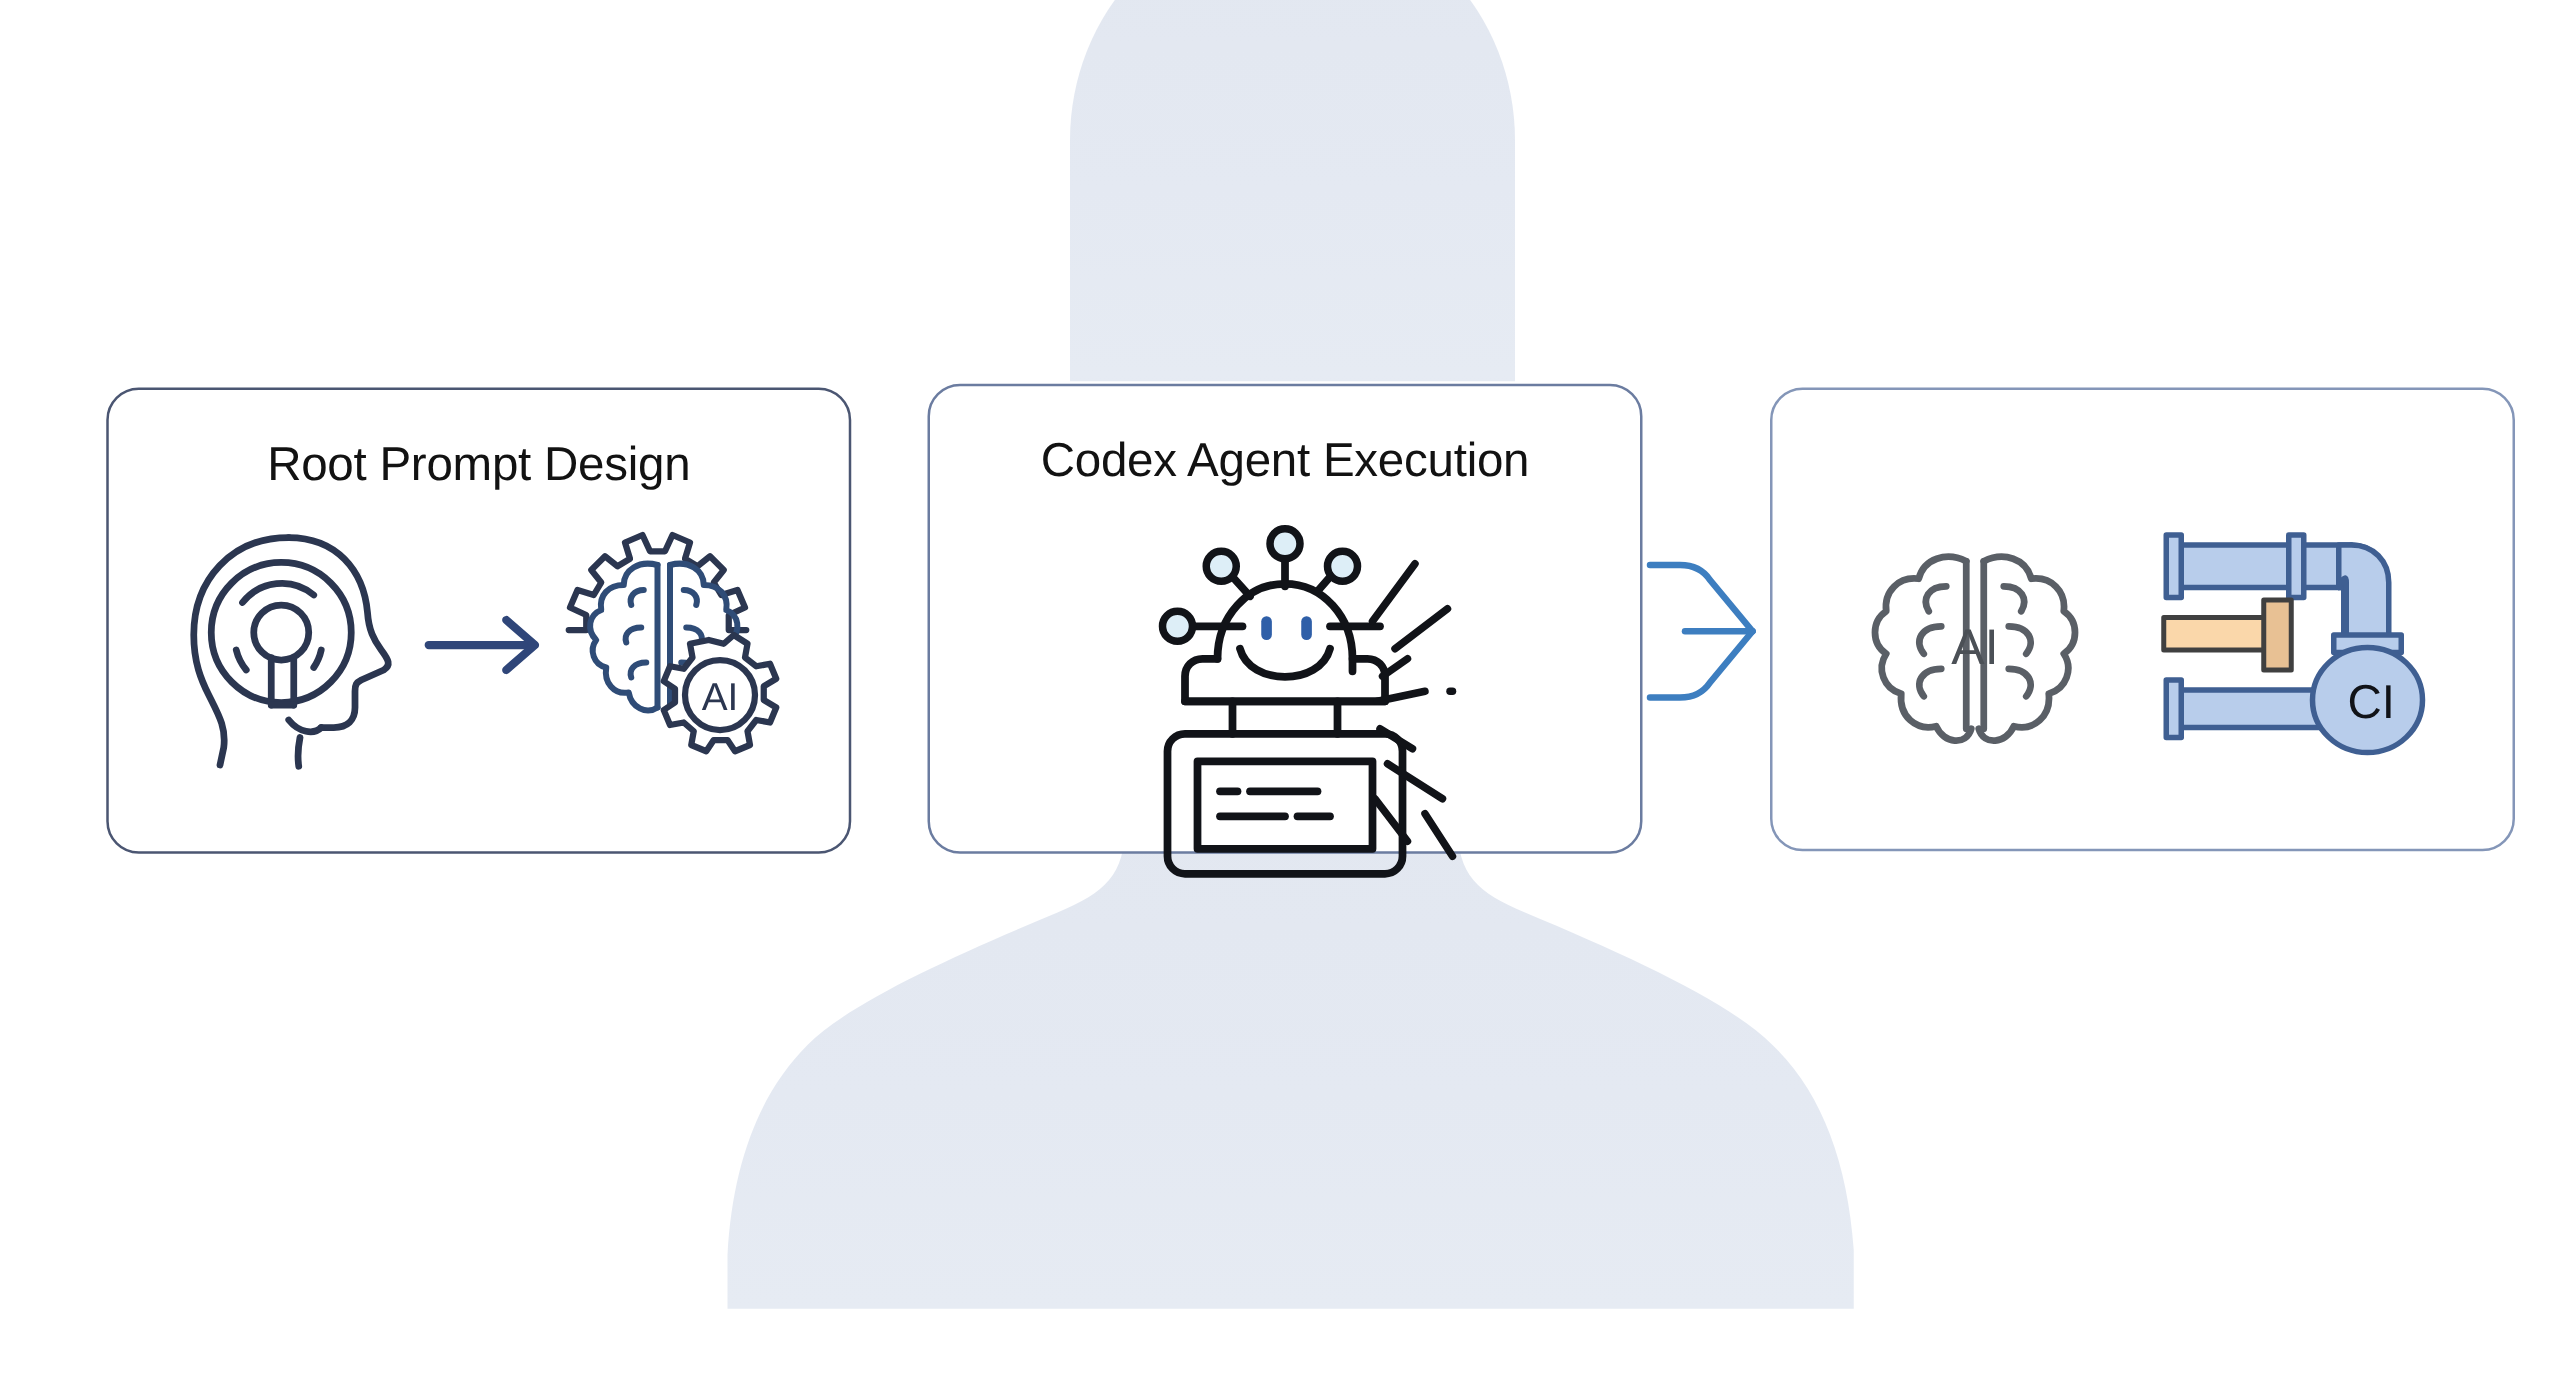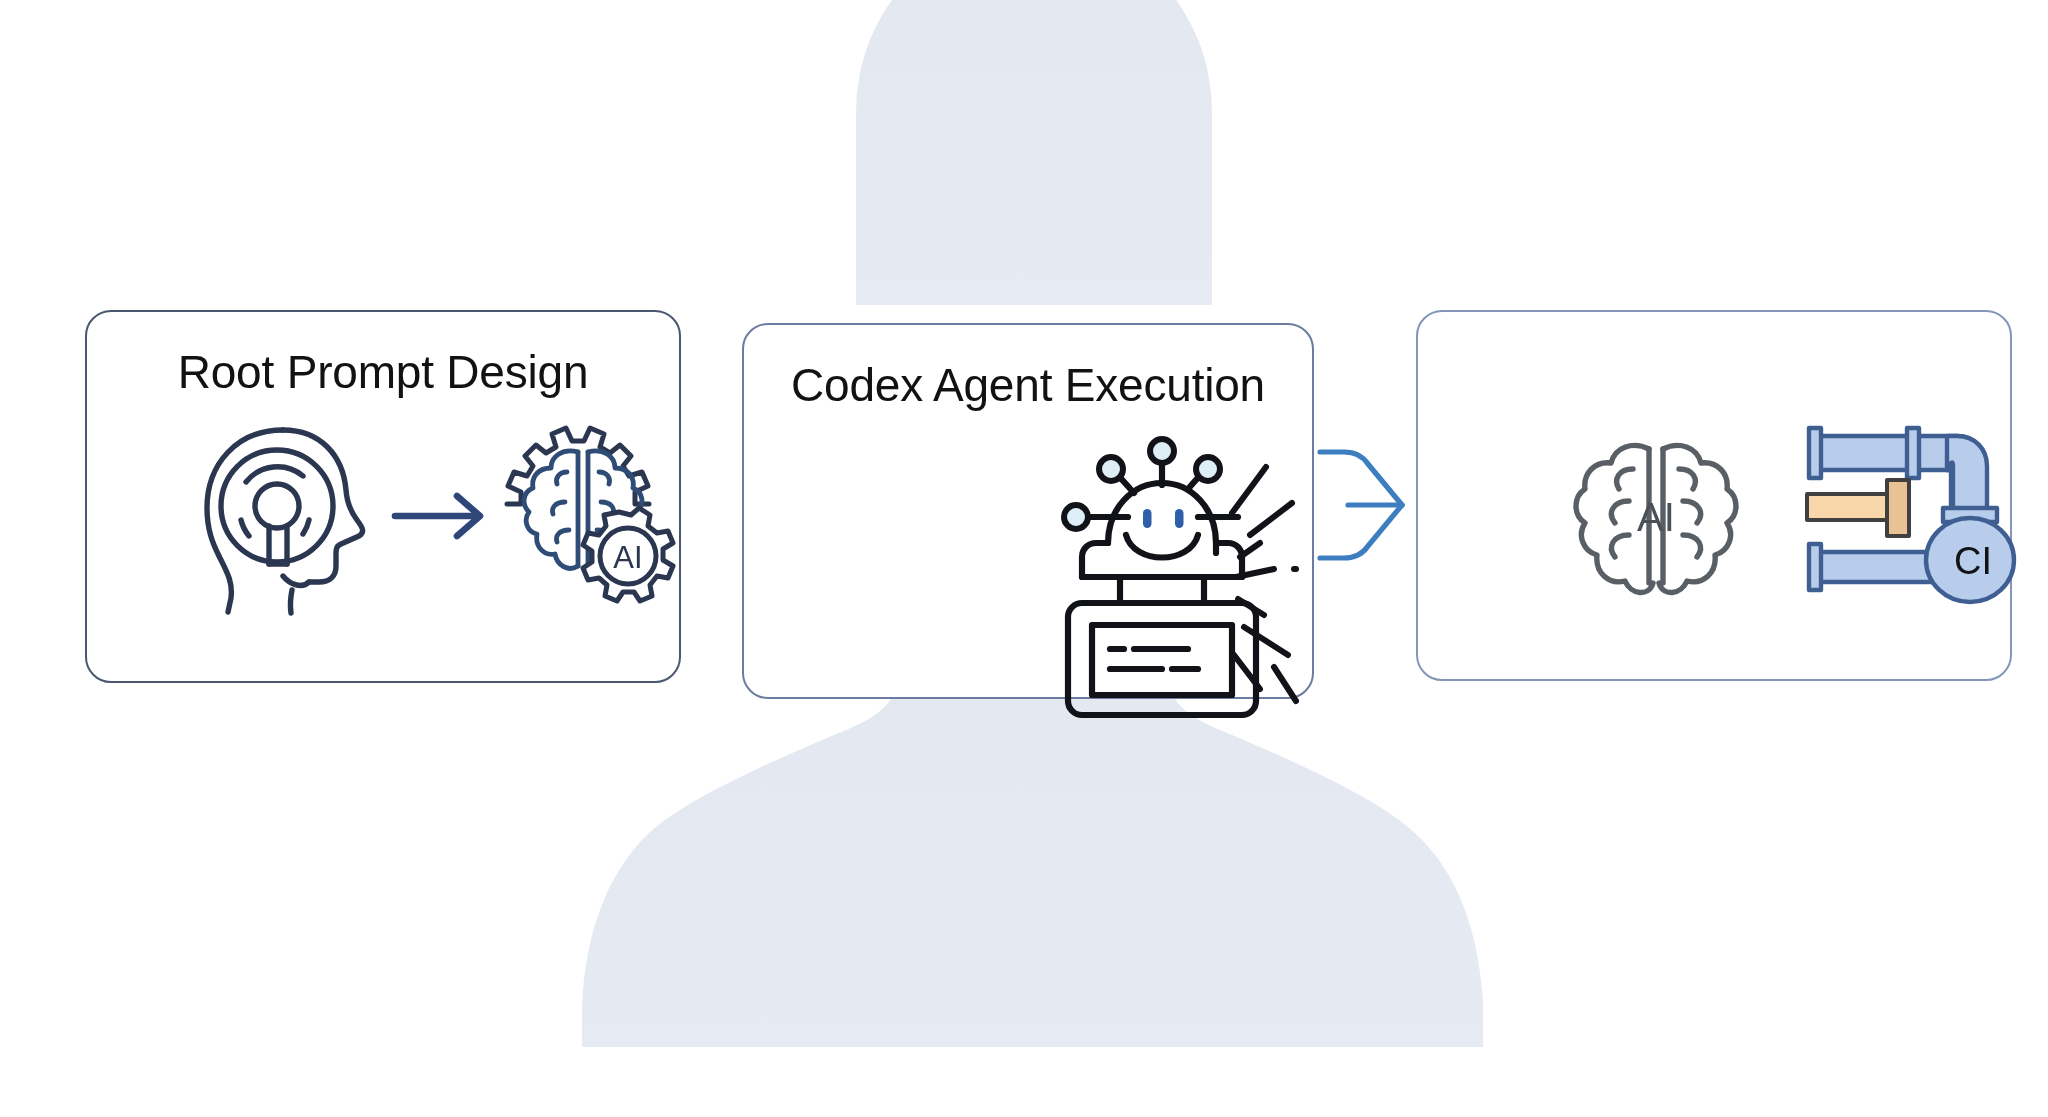--- a/index.html
+++ b/index.html
@@ -54,43 +54,43 @@
   }
   .card.light-border {
     border-color: #8496b8;
   }
 
   .card-title {
     position: absolute;
     left: 0;
     right: 0;
     text-align: center;
-    font-size: 46px;
+    font-size: 38px;
     line-height: 44px;
     color: #121212;
     font-family: "Liberation Sans", sans-serif;
     letter-spacing: -0.2px;
     white-space: nowrap;
   }
 
   .card-icons {
     position: absolute;
     left: 0; right: 0;
     display: flex;
     align-items: center;
-    justify-content: flex-end;
+    justify-content: center;
   }
 
   
   #card-1 { left: 85px; top: 310px; width: 596px; height: 373px; }
   #card-1 .card-title { top: 38px; }
   #card-1 .card-icons { top: 104px; height: 200px; gap: 6px; }
 
   
-  #card-2 { left: 742px; top: 323px; width: 572px; height: 376px; }
+  #card-2 { left: 742px; top: 307px; width: 572px; height: 376px; }
   #card-2 .card-title { top: 38px; }
   #card-2 .card-icons { top: 92px; height: 230px; }
 
   
   #card-3 { left: 1416px; top: 310px; width: 596px; height: 371px; }
   #card-3 .card-title { top: 38px; }
   #card-3 .card-icons { top: 100px; height: 210px; gap: 54px; }
 
   
   #connector-2-3 {

